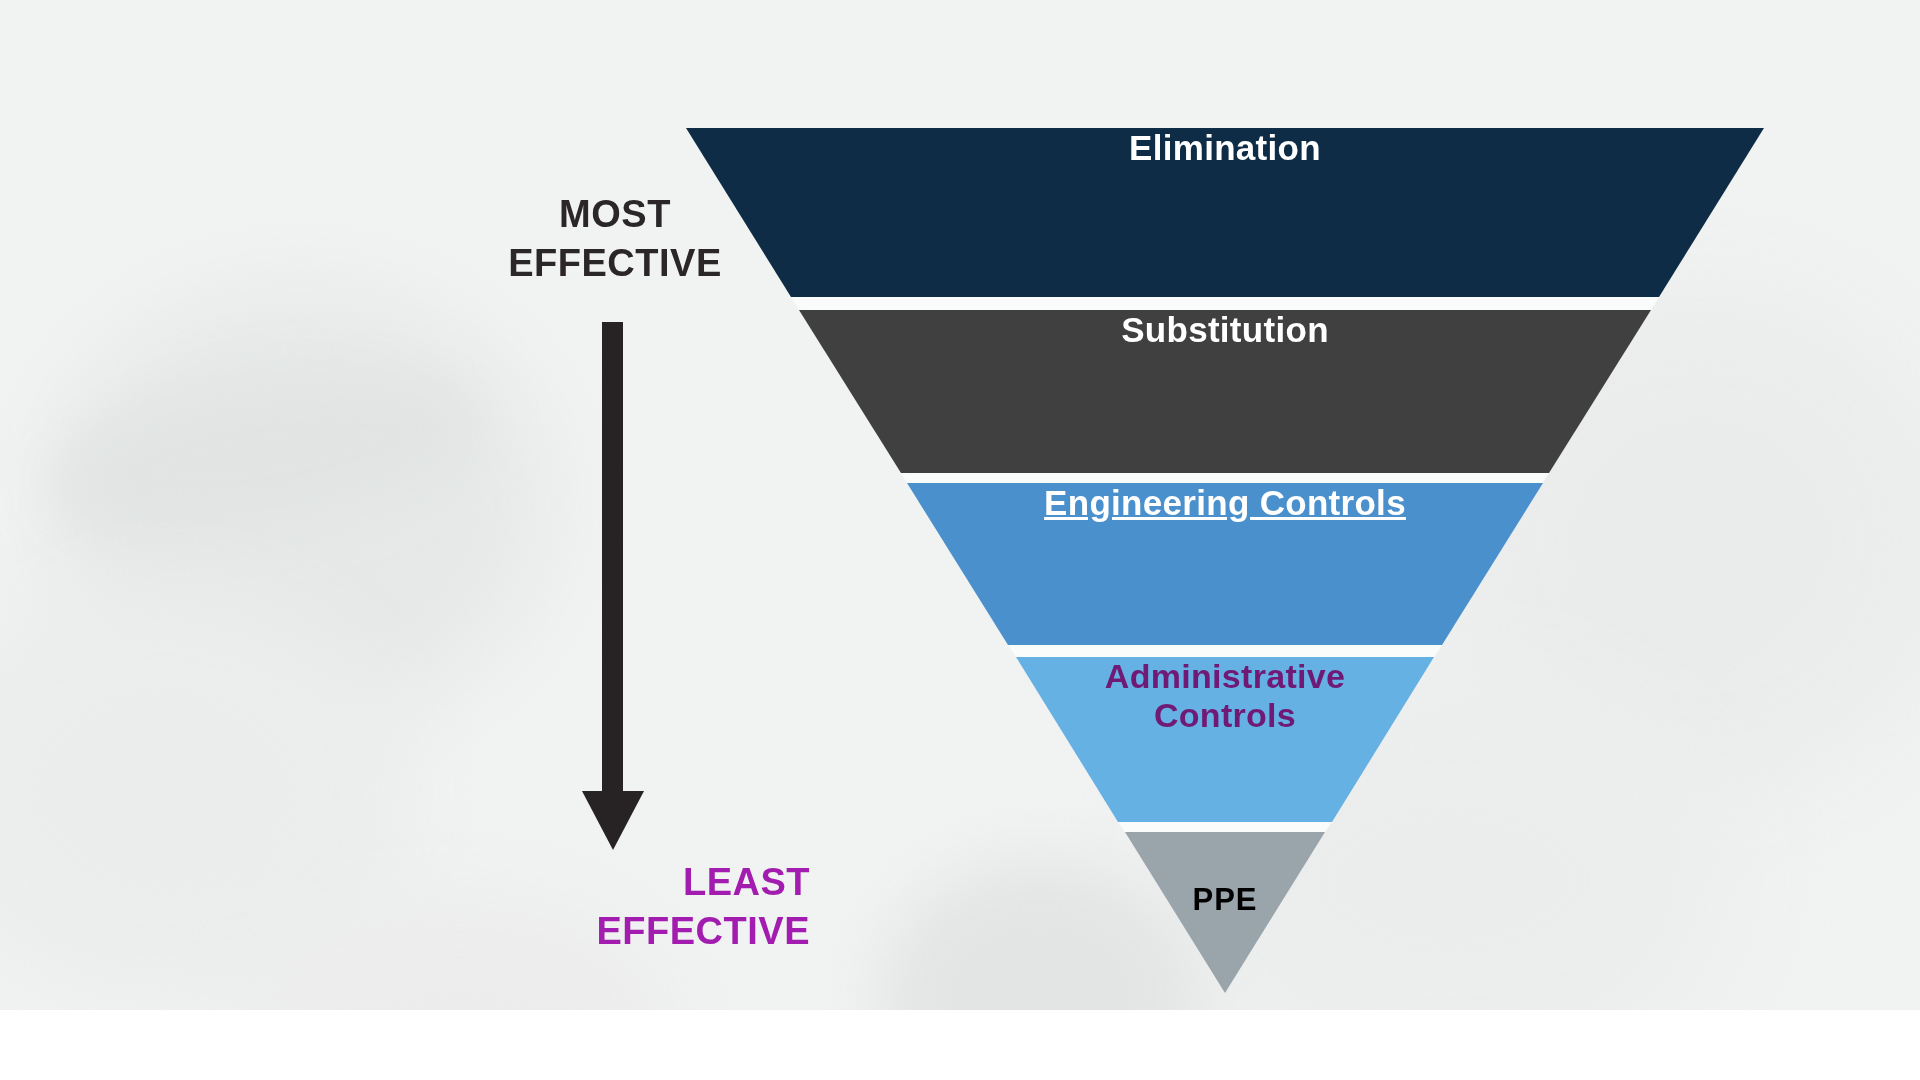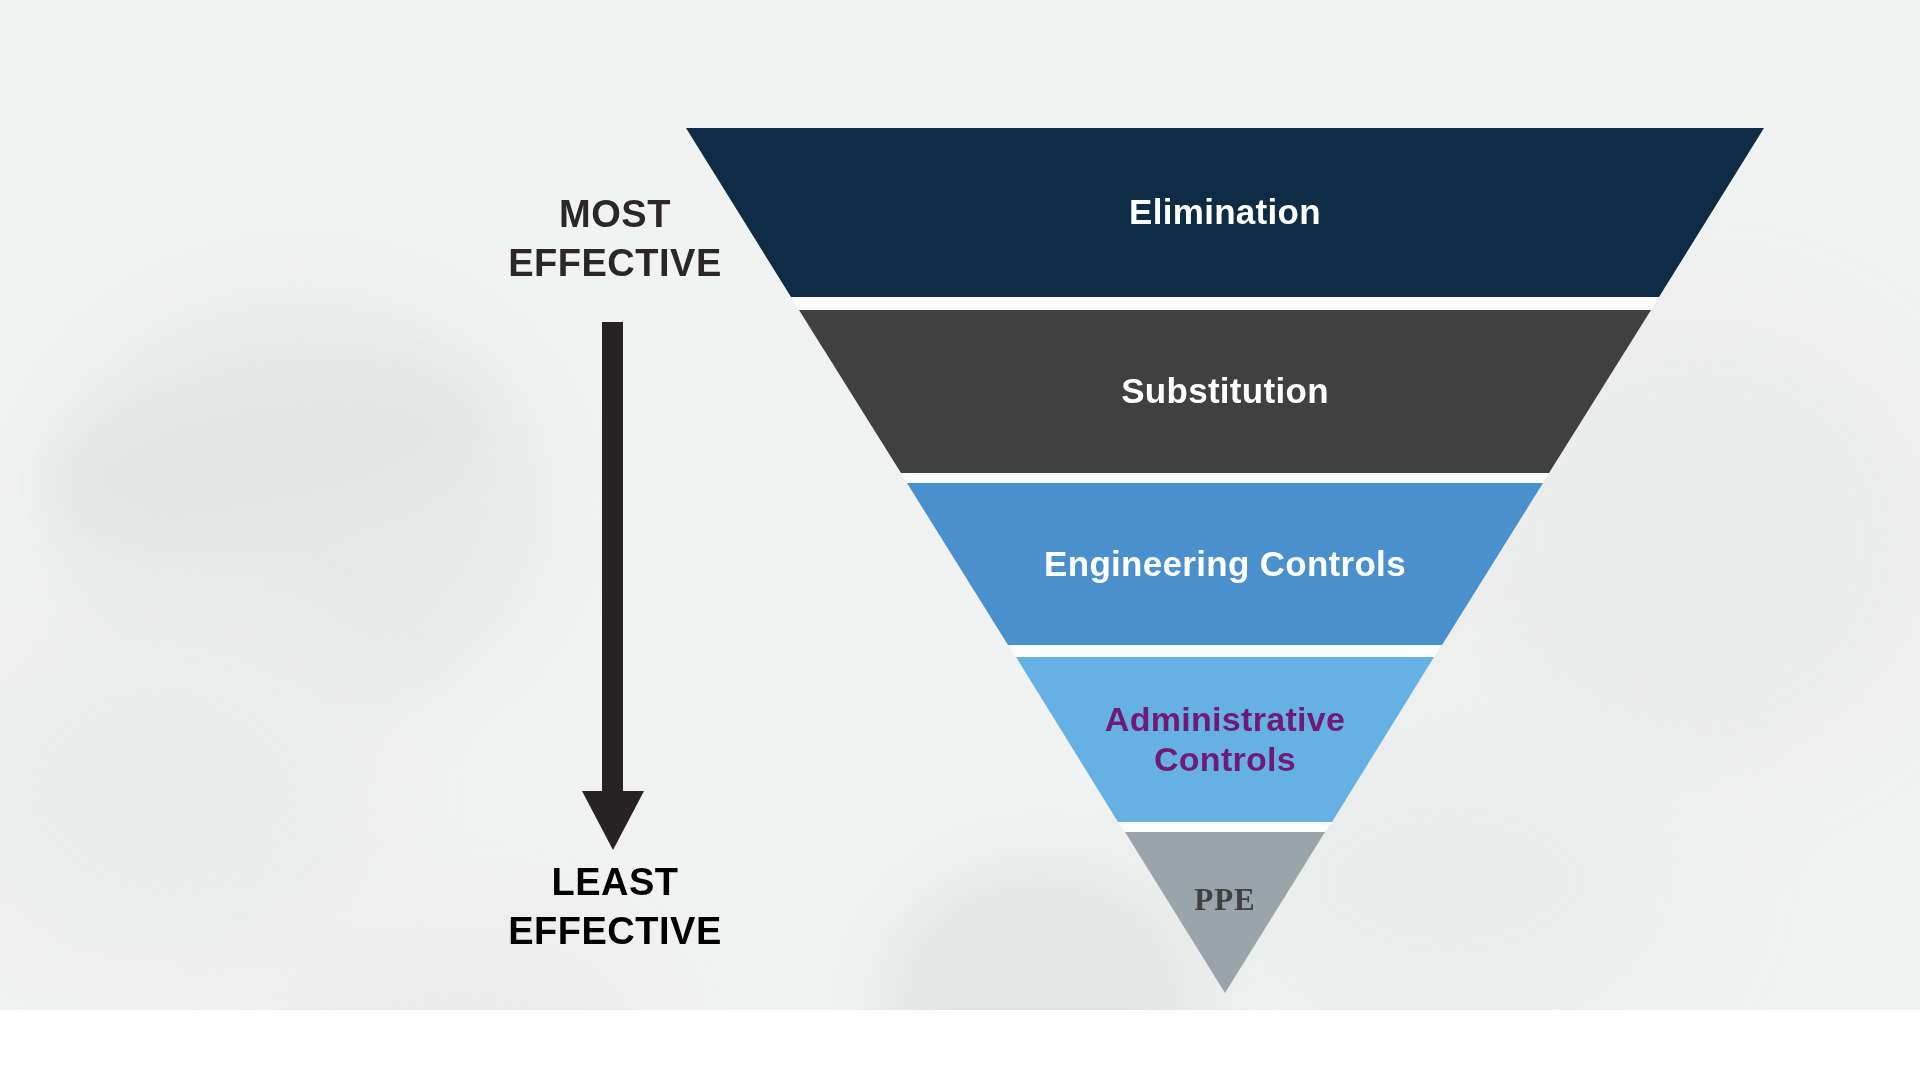--- a/index.html
+++ b/index.html
@@ -64,21 +64,21 @@
     left: 686px;
     top: 128px;
     width: 1078px;
     height: 865px;
   }
   .band {
     position: absolute;
     left: 0;
     width: 1078px;
     display: flex;
-    align-items: center;
+    align-items: flex-start;
     justify-content: center;
     text-align: center;
   }
   .band-label {
     color: #ffffff;
     font-weight: 700;
     font-size: 35px;
     letter-spacing: 0.3px;
     line-height: 1.15;
   }
@@ -112,45 +112,45 @@
   <div class="blob blob-bottom-left"></div>
 
   <div class="scale-label top" style="color: rgb(43, 38, 39);">
     <span>MOST</span>
     <span>EFFECTIVE</span>
   </div>
 
   <div class="arrow-shaft" style="background-color: rgb(39, 34, 35);"></div>
   <div class="arrow-head" style="border-top-color: rgb(39, 34, 35);"></div>
 
-  <div class="scale-label bottom" style="color: #000000;">
+  <div class="scale-label bottom" style="color: #a21caf; text-align: right;">
     <span>LEAST</span>
     <span>EFFECTIVE</span>
   </div>
 
   <div class="pyramid">
 
     <div class="band band-1" style="background-color: rgb(14, 44, 69);">
       <span class="band-label" style="color: rgb(255, 255, 255);">Elimination</span>
     </div>
 
     <div class="band band-2" style="background-color: #404040;">
       <span class="band-label" style="color: rgb(255, 255, 255);">Substitution</span>
     </div>
 
     <div class="band band-3" style="background-color: rgb(74, 144, 205);">
-      <span class="band-label" style="color: rgb(255, 255, 255);">Engineering Controls</span>
+      <span class="band-label" style="color: rgb(255, 255, 255); text-decoration: underline;">Engineering Controls</span>
     </div>
 
     <div class="band band-4" style="background-color: rgb(102, 177, 228);">
       <span class="band-label" style="color: #701a75;">Administrative Controls</span>
     </div>
 
     <div class="band band-5" style="background-color: rgb(154, 164, 171);">
-      <span class="band-label" style="color: #404040; font-family: Liberation Serif, serif;">PPE</span>
+      <span class="band-label" style="color: #000000;">PPE</span>
     </div>
 
     <div class="gap gap-1"></div>
     <div class="gap gap-2"></div>
     <div class="gap gap-3"></div>
     <div class="gap gap-4"></div>
   </div>
 </div>
 
 </body></html>

